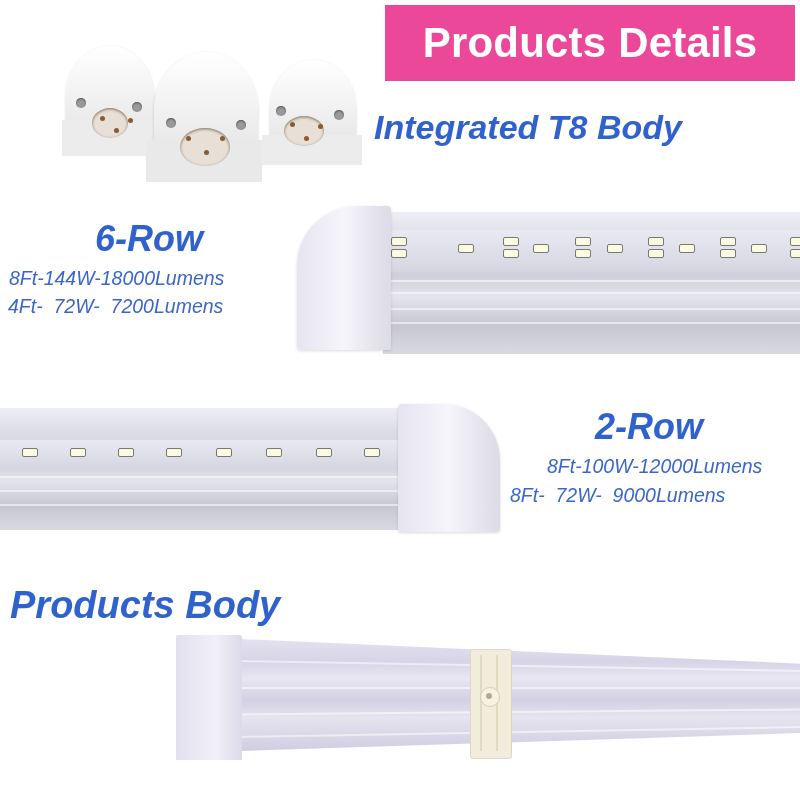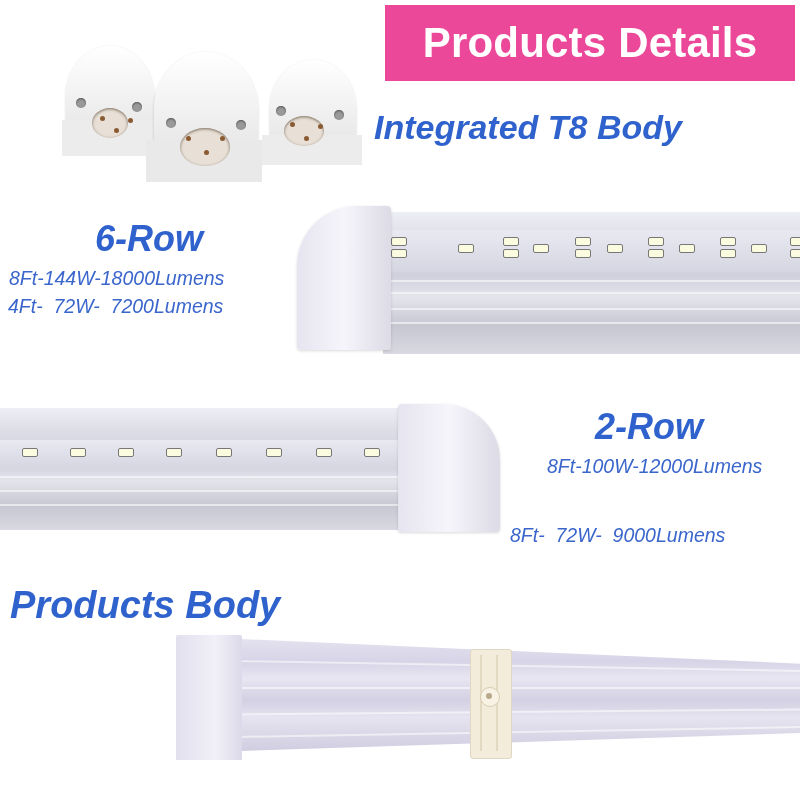--- a/index.html
+++ b/index.html
@@ -117,21 +117,21 @@
   <div class="led" style="left:166px;top:48px;"></div>
   <div class="led" style="left:216px;top:48px;"></div>
   <div class="led" style="left:266px;top:48px;"></div>
   <div class="led" style="left:316px;top:48px;"></div>
   <div class="led" style="left:364px;top:48px;"></div>
   <div class="endcap" style="left:398px;top:4px;width:102px;height:128px;border-radius:4px 56px 4px 2px;"></div>
 </div>
 
 <div class="abs blue-title" style="left:595px;top:406px;font-size:36px;">2-Row</div>
 <div class="abs spec" style="left:510px;top:453px;margin-left:37px;">8Ft-100W-12000Lumens</div>
-<div class="abs spec" style="left:510px;top:482px;margin-top:40px;">8Ft-  72W-  9000Lumens</div>
+<div class="abs spec" style="left:510px;top:482px;">8Ft-  72W-  9000Lumens</div>
 
 <div class="abs blue-title" style="left:10px;top:584px;font-size:38px;">Products Body</div>
 
 <div class="abs tube" style="left:170px;top:625px;width:630px;height:135px;">
   <div class="abs" style="left:70px;top:14px;width:560px;height:112px;background:linear-gradient(180deg,#e4e2f0 0%,#d6d4e6 20%,#e8e6f2 35%,#d2d0e2 55%,#e6e4f0 70%,#cfcde0 100%);
        clip-path:polygon(0 0,100% 22%,100% 84%,0 100%);"></div>
   <div class="rib" style="left:70px;top:40px;width:560px;transform:rotate(1deg);"></div>
   <div class="rib" style="left:70px;top:62px;width:560px;"></div>
   <div class="rib" style="left:70px;top:86px;width:560px;transform:rotate(-0.5deg);"></div>
   <div class="rib" style="left:70px;top:106px;width:560px;transform:rotate(-1deg);"></div>

